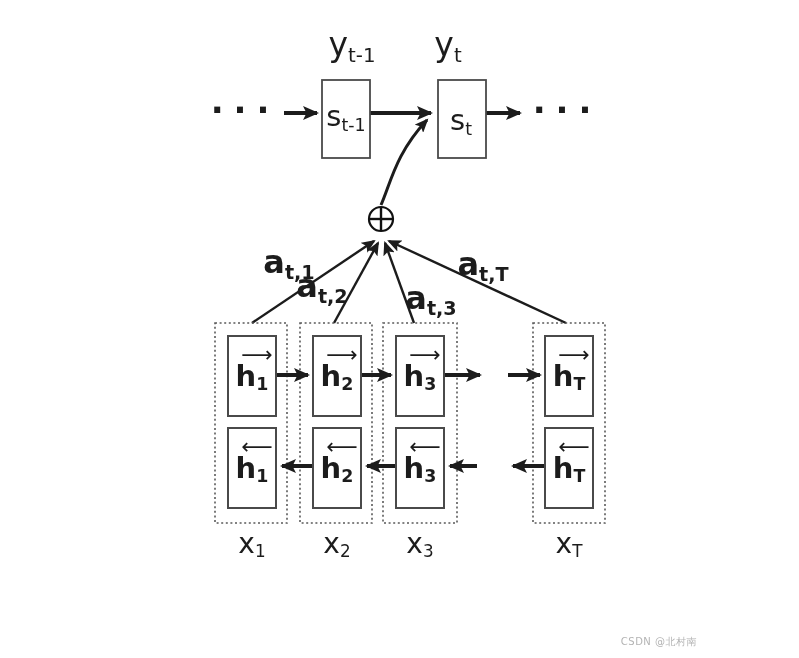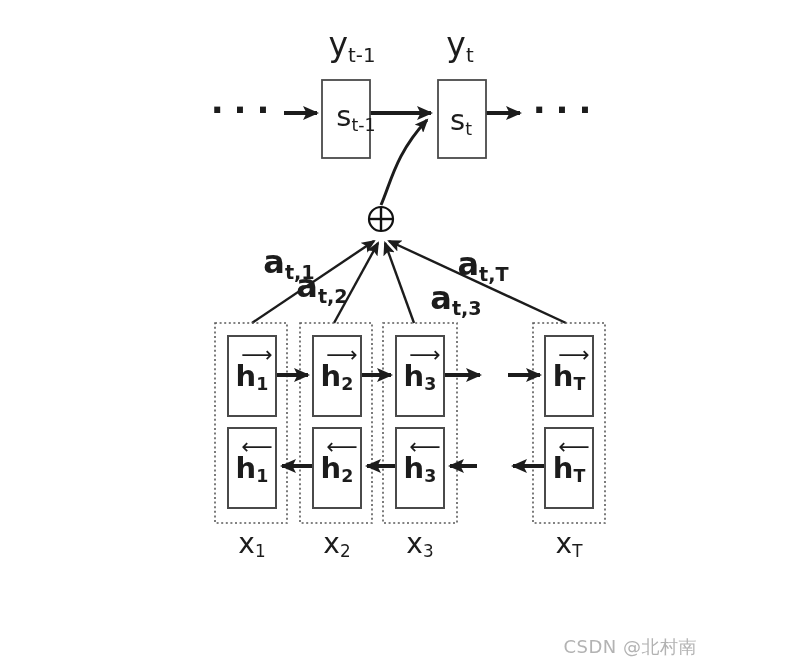--- a/index.html
+++ b/index.html
@@ -24,21 +24,21 @@
   .dots {font-size:34px;font-weight:bold;letter-spacing:10px;}
   .hcell {position:absolute;transform:translate(-50%,-50%);display:flex;
           flex-direction:column;align-items:center;}
   .vec {font-size:22px;line-height:13px;margin-left:10px;margin-bottom:0px;}
   .hname {font-size:29px;line-height:31px;font-weight:bold;}
   .caption {position:absolute;left:44px;top:589px;width:735px;
             font-family:"Liberation Serif",serif;font-size:17.5px;line-height:1.4;
             color:#141414;text-align:justify;word-spacing:2px;}
   .cap-label {font-weight:bold;}
   .cite {color:var(--citation,#2499b8);cursor:pointer;}
-  .watermark {position:absolute;right:8px;top:635px;font-size:18px;
+  .watermark {position:absolute;right:8px;top:635px;font-size:10px;
               color:var(--watermark,#b3b3b3);letter-spacing:0.5px;}
 </style>
 </head>
 <body>
 
 <div class="canvas">
 
   <svg class="diagram-svg" width="799" height="658" viewBox="0 0 799 658">
     <defs>
       <marker id="ahT" markerUnits="userSpaceOnUse" markerWidth="18" markerHeight="14" refX="14" refY="7" orient="auto">
@@ -102,31 +102,31 @@
 
     <g>
       <line x1="312" y1="466" x2="282" y2="466" class="thick" marker-end="url(#ahT)"></line>
       <line x1="395" y1="466" x2="367" y2="466" class="thick" marker-end="url(#ahT)"></line>
       <line x1="477" y1="466" x2="450" y2="466" class="thick" marker-end="url(#ahT)"></line>
       <line x1="544" y1="466" x2="513" y2="466" class="thick" marker-end="url(#ahT)"></line>
     </g>
   </svg>
 
   <div class="abs y-label" style="left:352px;top:47px"><span>y</span><span class="sub">t-1</span></div>
-  <div class="abs y-label" style="left:460px;top:47px"><span>y</span><span class="sub">t</span></div>
+  <div class="abs y-label" style="left:448px;top:47px"><span>y</span><span class="sub">t</span></div>
 
-  <div class="abs s-label" style="left:356px;top:118px"><span>s</span><span class="sub">t-1</span></div>
+  <div class="abs s-label" style="left:346px;top:118px"><span>s</span><span class="sub">t-1</span></div>
   <div class="abs s-label" style="left:461px;top:122px"><span>s</span><span class="sub">t</span></div>
 
   <div class="abs dots" style="left:245px;top:110px">···</div>
   <div class="abs dots" style="left:567px;top:110px">···</div>
 
   <div class="abs a-label" style="left:289px;top:264px"><span>a</span><span class="sub">t,1</span></div>
   <div class="abs a-label" style="left:322px;top:288px"><span>a</span><span class="sub">t,2</span></div>
-  <div class="abs a-label" style="left:456px;top:300px"><span>a</span><span class="sub">t,3</span></div>
+  <div class="abs a-label" style="left:431px;top:300px"><span>a</span><span class="sub">t,3</span></div>
   <div class="abs a-label" style="left:483px;top:266px"><span>a</span><span class="sub">t,T</span></div>
 
   <div class="hcell" style="left:252px;top:374px">
       <span class="vec">⟶</span>
       <span class="hname"><span>h</span><span class="sub">1</span></span>
     </div>
   <div class="hcell" style="left:337px;top:374px">
       <span class="vec">⟶</span>
       <span class="hname"><span>h</span><span class="sub">2</span></span>
     </div>

